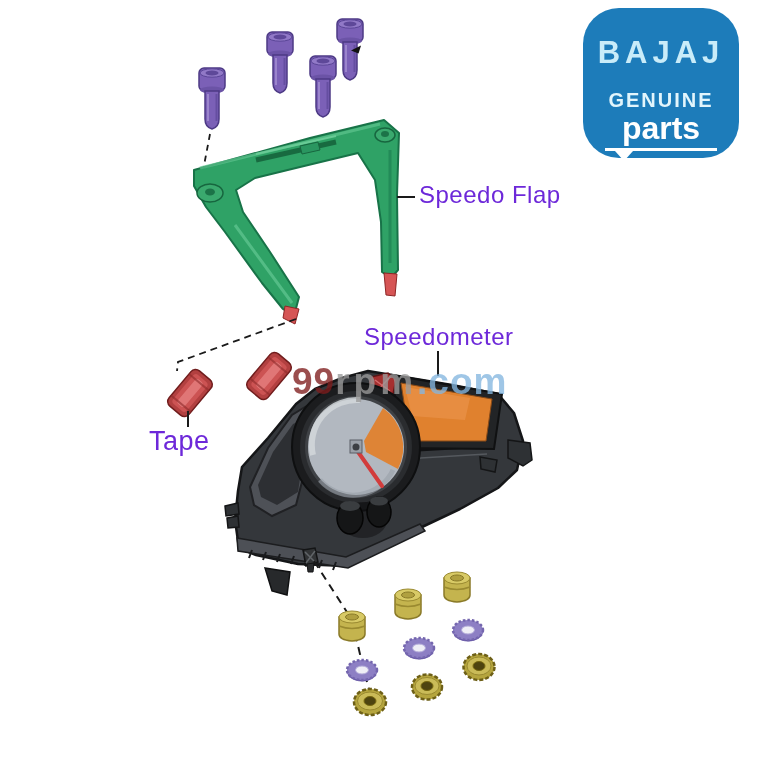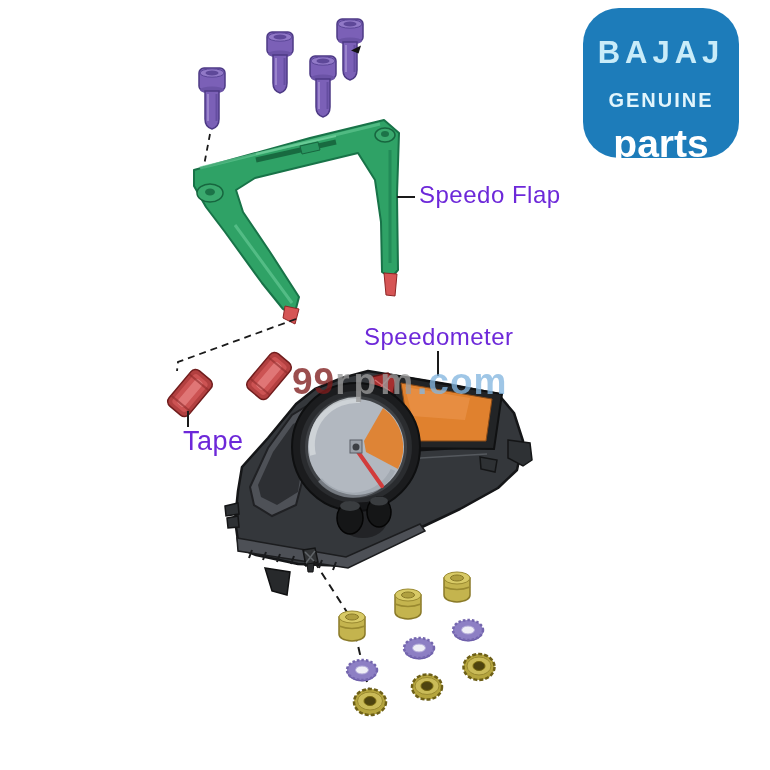--- a/index.html
+++ b/index.html
@@ -5,35 +5,35 @@
   html,body{margin:0;padding:0;background:#ffffff;}
   .canvas{
     position:relative;width:770px;height:770px;background:#ffffff;overflow:hidden;
     font-family:"Liberation Sans",sans-serif;
   }
   .diagram-svg{position:absolute;left:0;top:0;z-index:1;}
   .part-label{
     position:absolute;z-index:5;color:#6d28d9;font-size:24px;font-weight:400;
     white-space:nowrap;letter-spacing:0.5px;
   }
-  .label-tape{font-size:27px;margin-left:34px;}
+  .label-tape{font-size:27px;}
   .watermark{
     position:absolute;left:292px;top:361px;z-index:4;font-weight:bold;font-size:37px;
     white-space:nowrap;opacity:0.78;letter-spacing:1px;
   }
   .wm-num{color:#7f1d1d;}
   .wm-mid{color:#9b9b9b;letter-spacing:4px;}
   .wm-tail{color:#85b7e0;letter-spacing:1px;}
   .logo{
     position:absolute;left:583px;top:8px;width:156px;height:150px;z-index:6;
     background:#1d7cba;border-radius:36px;text-align:center;
   }
   .logo-brand{margin-top:27px;font-size:31px;font-weight:bold;letter-spacing:5px;color:#c9ecf9;}
   .logo-genuine{margin-top:18px;font-size:20px;font-weight:600;letter-spacing:2px;color:#e2f5fc;}
-  .logo-parts{margin-top:12px;font-size:39px;font-weight:bold;line-height:1.02;color:#ffffff;}
+  .logo-parts{margin-top:0;font-size:32px;font-weight:bold;line-height:1.02;color:#ffffff;}
   .logo-underline{position:relative;width:112px;height:3px;background:#ffffff;margin:3px auto 0;}
   .logo-arrow{
     position:absolute;left:10px;top:3px;width:0;height:0;
     border-left:9px solid transparent;border-right:9px solid transparent;border-top:10px solid #ffffff;
   }
 </style>
 </head>
 <body>
 
 <div class="canvas">

